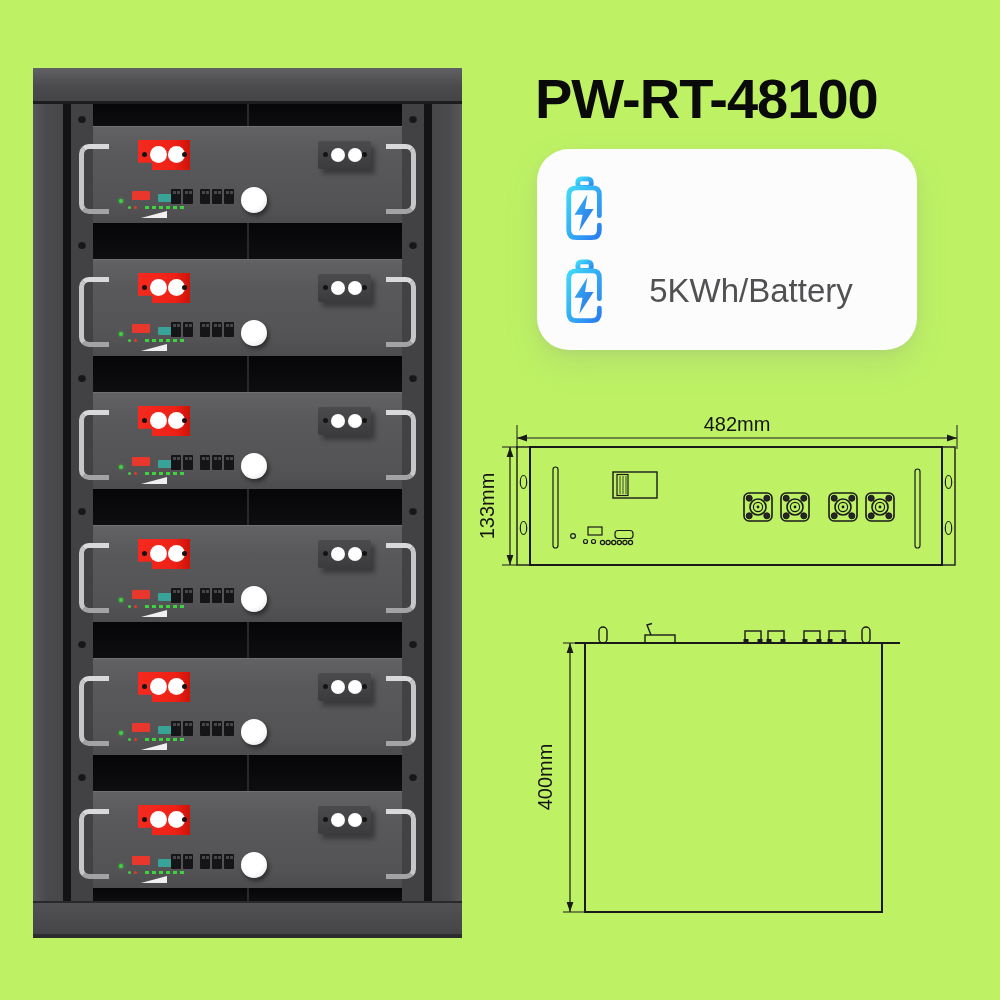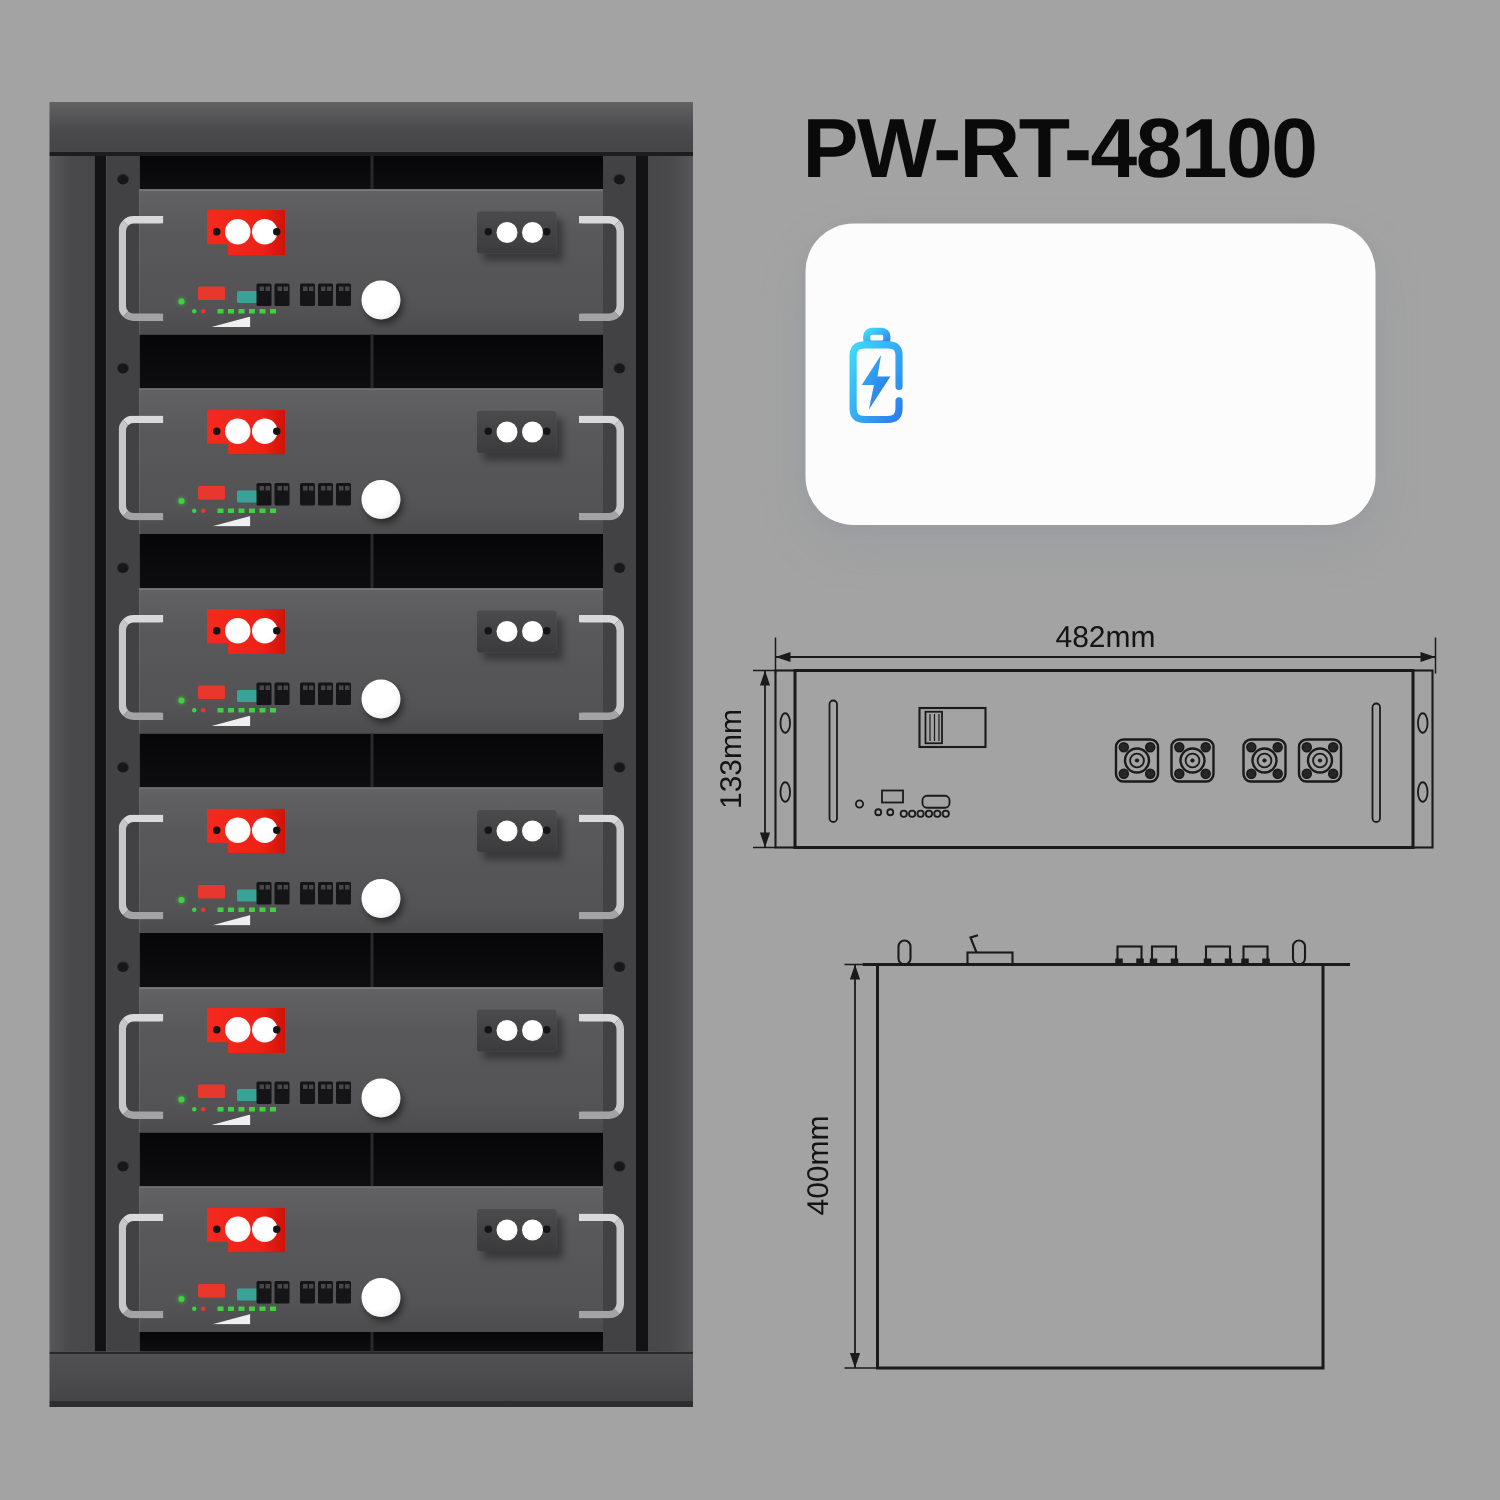--- a/index.html
+++ b/index.html
@@ -1,16 +1,16 @@
 <!DOCTYPE html>
 <html><head>
 <meta charset="utf-8">
 <style>
   html,body{margin:0;padding:0;background:#fff;}
-  .canvas{position:relative;width:1000px;height:1000px;background:#a3a3a3;overflow:hidden;
+  .canvas{position:relative;width:1000px;height:1000px;background:#bef264;overflow:hidden;
           font-family:"Liberation Sans",sans-serif;}
 
   
   .rack{position:absolute;left:33px;top:68px;width:429px;height:870px;display:flex;flex-direction:column;}
   .rack-cap{height:36px;flex:none;background:linear-gradient(180deg,#626264,#4b4b4d 55%,#454547);
             border-bottom:3px solid #1d1d1f;box-sizing:border-box;}
   .rack-body{flex:1;display:flex;}
   .col{flex:none;}
   .col.outer{width:30px;background:linear-gradient(90deg,#58585a,#4a4a4c 45%,#47474a);}
   .col.outer.right{background:linear-gradient(270deg,#58585a,#4a4a4c 45%,#47474a);}
@@ -361,20 +361,38 @@
           <linearGradient id="bolt-a" x1="0" y1="0" x2="1" y2="1">
             <stop offset="0" stop-color="#36b5f5"></stop>
               <stop offset="1" stop-color="#2a6fe4"></stop>
           </linearGradient>
         </defs>
         <rect x="15.5" y="3.5" width="14" height="9" rx="3.5" fill="none" stroke="url(#grad-a)" stroke-width="5"></rect>
         <path d="M38,42 V20 C38,15.5 35.5,13 31,13 H14 C8.5,13 6,15.5 6,21 V57 C6,62.5 8.5,65 14,65 H30 C35.5,65 38,62.5 38,57 V52" fill="none" stroke="url(#grad-a)" stroke-width="5" stroke-linecap="round" stroke-linejoin="round"></path>
         <path d="M25.5,20 L12,41 H20.5 L17,58 L32,35 H23 Z" fill="url(#bolt-a)"></path>
       </svg>
     </div>
+    <div class="spec-row">
+      <svg width="44" height="66" viewBox="0 0 46 68">
+        <defs>
+          <linearGradient id="grad-b" x1="0" y1="0" x2="1" y2="1">
+            <stop offset="0" stop-color="#3fd9f9"></stop>
+              <stop offset="1" stop-color="#2a7df0"></stop>
+          </linearGradient>
+          <linearGradient id="bolt-b" x1="0" y1="0" x2="1" y2="1">
+            <stop offset="0" stop-color="#36b5f5"></stop>
+              <stop offset="1" stop-color="#2a6fe4"></stop>
+          </linearGradient>
+        </defs>
+        <rect x="15.5" y="3.5" width="14" height="9" rx="3.5" fill="none" stroke="url(#grad-b)" stroke-width="5"></rect>
+        <path d="M38,42 V20 C38,15.5 35.5,13 31,13 H14 C8.5,13 6,15.5 6,21 V57 C6,62.5 8.5,65 14,65 H30 C35.5,65 38,62.5 38,57 V52" fill="none" stroke="url(#grad-b)" stroke-width="5" stroke-linecap="round" stroke-linejoin="round"></path>
+        <path d="M25.5,20 L12,41 H20.5 L17,58 L32,35 H23 Z" fill="url(#bolt-b)"></path>
+      </svg>
+      <span class="spec-label">5KWh/Battery</span>
+    </div>
   </div>
 
   <svg class="drawing" style="left:480px;top:405px" width="500" height="185" viewBox="0 0 500 185">
     <g stroke="#1a1a1a" fill="none">
       <path d="M37,20 V44 M477,20 V44" stroke-width="1"></path>
       <path d="M37,33 H477" stroke-width="1.2"></path>
       <path d="M37,33 L47,29.6 L47,36.4 Z M477,33 L467,29.6 L467,36.4 Z" fill="#1a1a1a" stroke="none"></path>
     </g>
     <text x="257" y="26" text-anchor="middle">482mm</text>
     <g stroke="#1a1a1a" fill="none">

